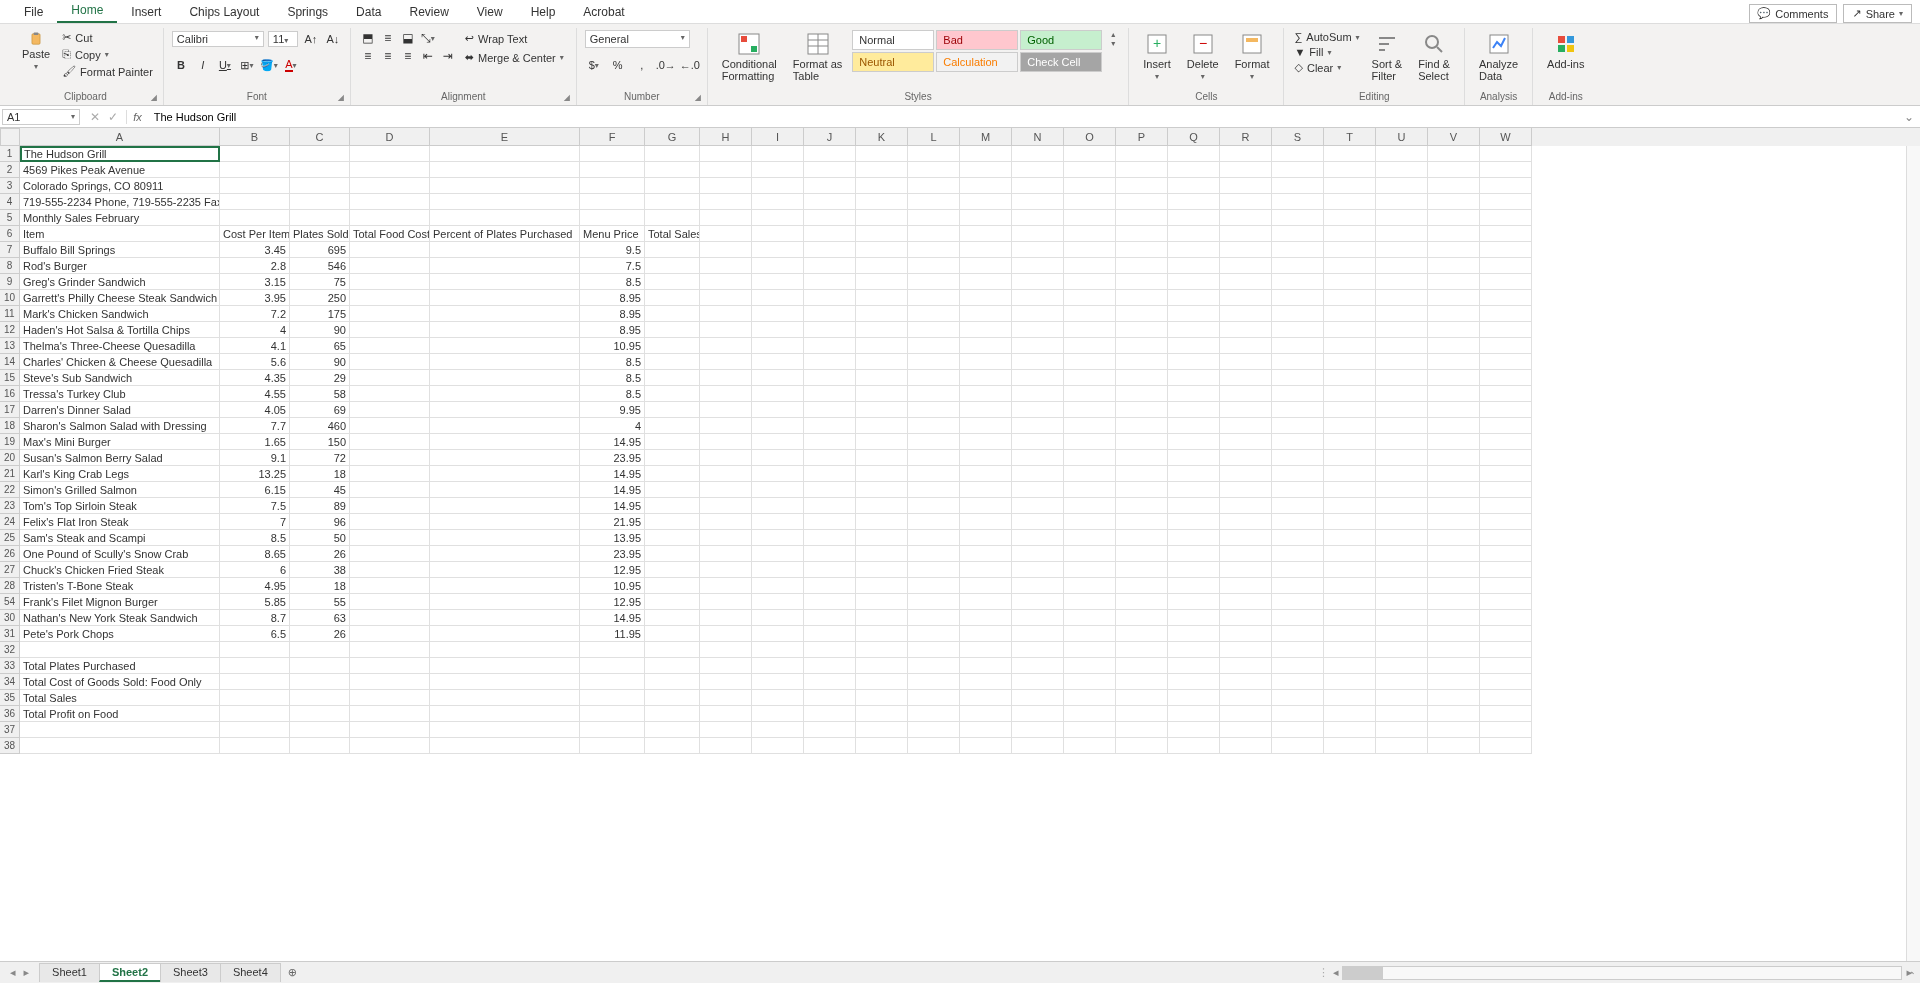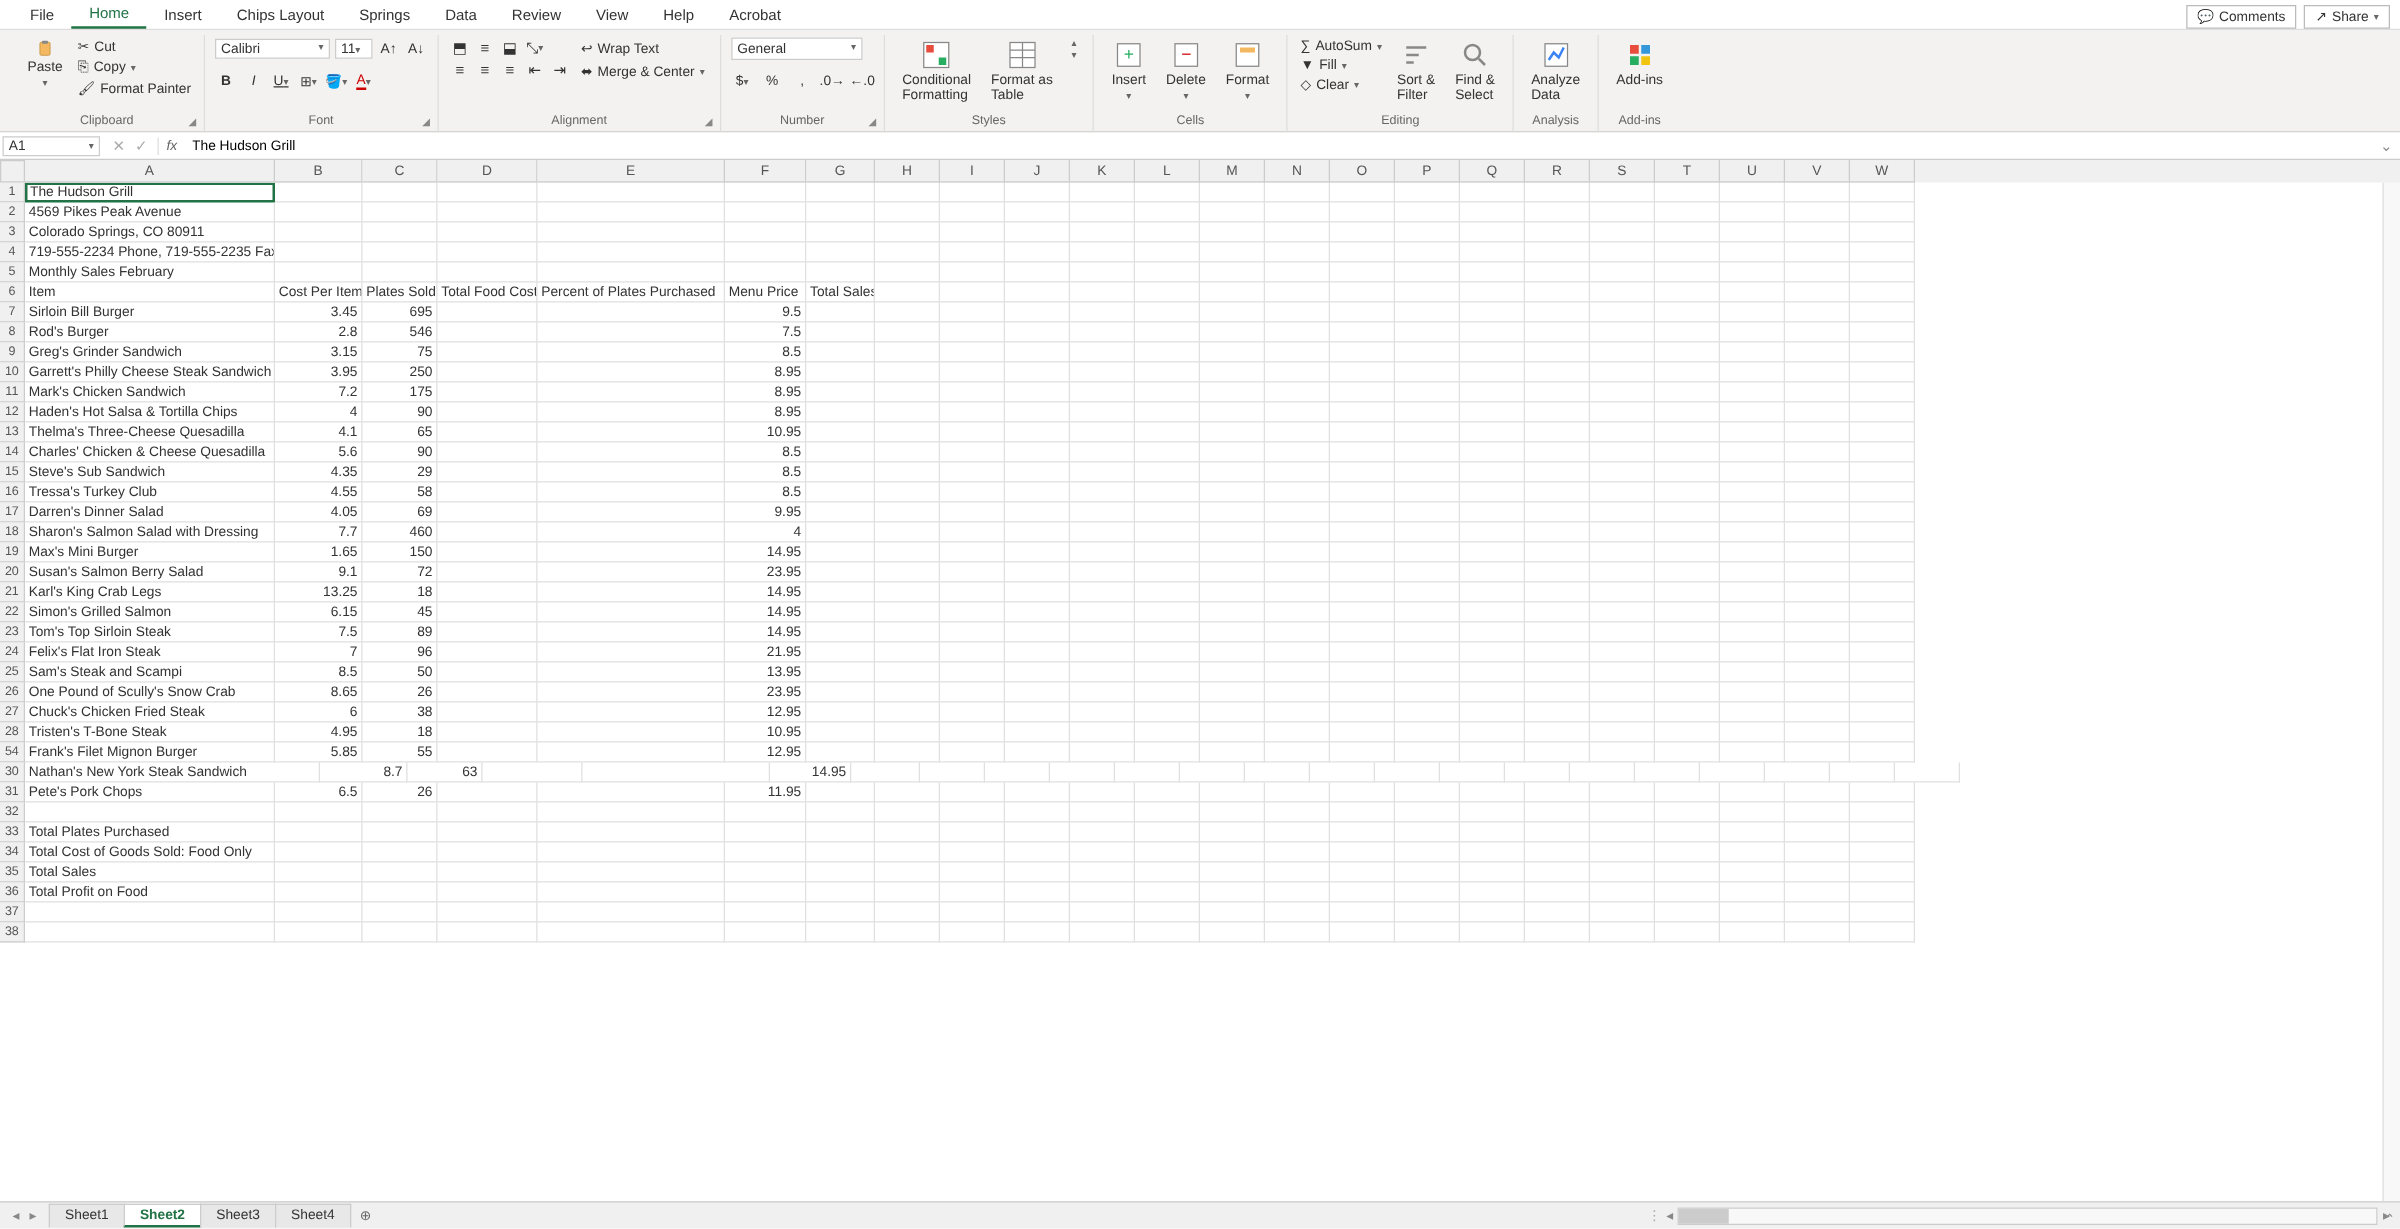--- a/index.html
+++ b/index.html
@@ -280,20 +280,28 @@
       <div class="big-btn">
         <svg viewBox="0 0 24 24">
             <rect x="2" y="2" width="20" height="20" fill="#fff" stroke="#888"></rect>
             <line x1="2" y1="8" x2="22" y2="8" stroke="#888"></line>
             <line x1="2" y1="14" x2="22" y2="14" stroke="#888"></line>
             <line x1="12" y1="2" x2="12" y2="22" stroke="#888"></line>
           </svg>
         <span class="big-btn-label" style="white-space:pre-line">Format as
 Table</span>
       </div>
+      <div class="styles-gallery">
+        <div class="style-cell style-normal">Normal</div>
+        <div class="style-cell style-bad">Bad</div>
+        <div class="style-cell style-good">Good</div>
+        <div class="style-cell style-neutral">Neutral</div>
+        <div class="style-cell style-calc">Calculation</div>
+        <div class="style-cell style-check">Check Cell</div>
+      </div>
       <div class="style-more">
           <span class="dropdown-caret">▴</span>
           <span class="dropdown-caret">▾</span>
         </div>
     </div>
     <div class="ribbon-group-label">Styles</div>
   </div>
 
   <div class="ribbon-group">
     <div class="ribbon-group-content">
@@ -590,21 +598,21 @@
         <div class="cell" style="width: 52px;"></div>
         <div class="cell" style="width: 52px;"></div>
         <div class="cell" style="width: 52px;"></div>
         <div class="cell" style="width: 52px;"></div>
         <div class="cell" style="width: 52px;"></div>
         <div class="cell" style="width: 52px;"></div>
         <div class="cell" style="width: 52px;"></div>
       </div>
       <div class="grid-row">
         <div class="row-header">7</div>
-        <div class="cell" style="width: 200px;">Sirloin Bill Burger</div>
+        <div class="cell" style="width: 200px;">Buffalo Bill Springs</div>
         <div class="cell right" style="width: 70px;">3.45</div>
         <div class="cell right" style="width: 60px;">695</div>
         <div class="cell" style="width: 80px;"></div>
         <div class="cell" style="width: 150px;"></div>
         <div class="cell right" style="width: 65px;">9.5</div>
         <div class="cell" style="width: 55px;"></div>
         <div class="cell" style="width: 52px;"></div>
         <div class="cell" style="width: 52px;"></div>
         <div class="cell" style="width: 52px;"></div>
         <div class="cell" style="width: 52px;"></div>
@@ -1188,21 +1196,21 @@
         <div class="cell" style="width: 52px;"></div>
         <div class="cell" style="width: 52px;"></div>
         <div class="cell" style="width: 52px;"></div>
         <div class="cell" style="width: 52px;"></div>
         <div class="cell" style="width: 52px;"></div>
         <div class="cell" style="width: 52px;"></div>
         <div class="cell" style="width: 52px;"></div>
       </div>
       <div class="grid-row">
         <div class="row-header">30</div>
-        <div class="cell" style="width: 236px;">Nathan's New York Steak Sandwich</div>
+        <div class="cell" style="width: 200px;">Nathan's New York Steak Sandwich</div>
         <div class="cell right" style="width: 70px;">8.7</div>
         <div class="cell right" style="width: 60px;">63</div>
         <div class="cell" style="width: 80px;"></div>
         <div class="cell" style="width: 150px;"></div>
         <div class="cell right" style="width: 65px;">14.95</div>
         <div class="cell" style="width: 55px;"></div>
         <div class="cell" style="width: 52px;"></div>
         <div class="cell" style="width: 52px;"></div>
         <div class="cell" style="width: 52px;"></div>
         <div class="cell" style="width: 52px;"></div>

